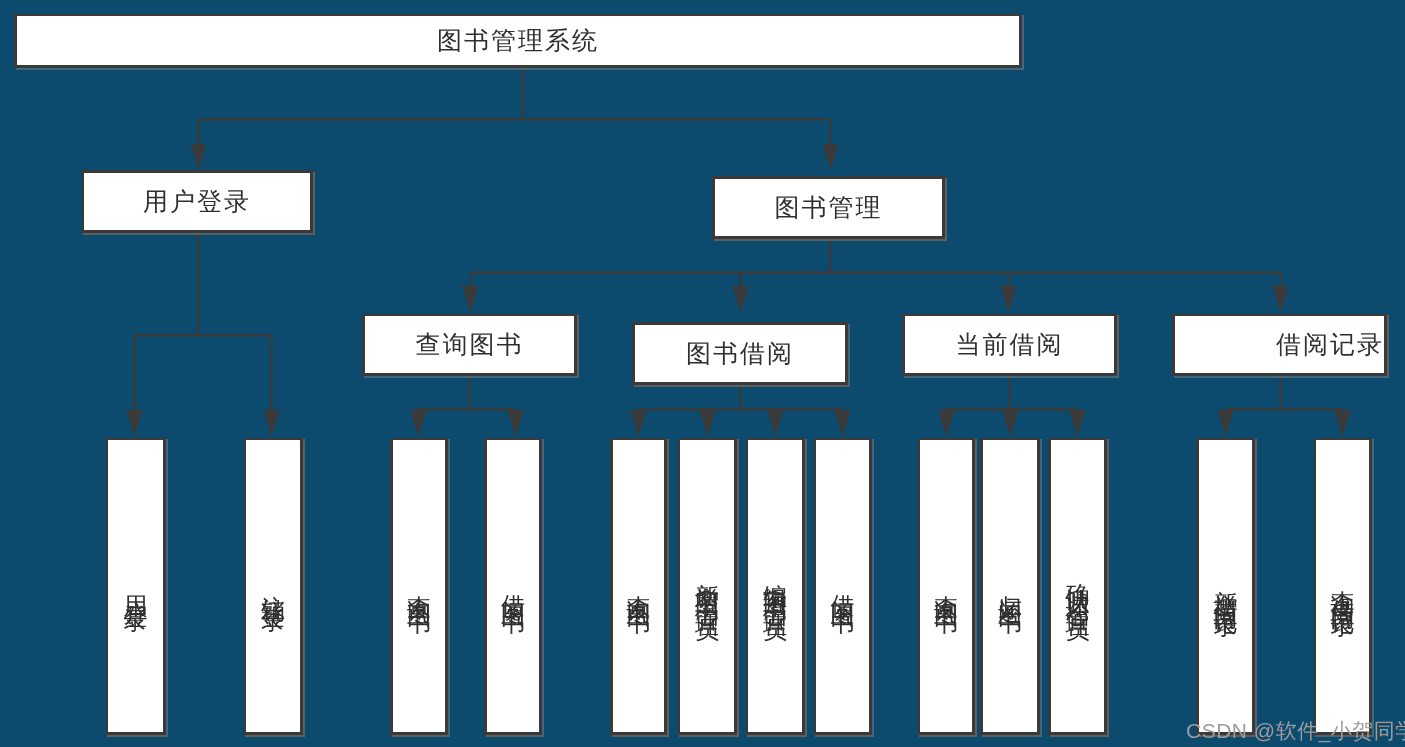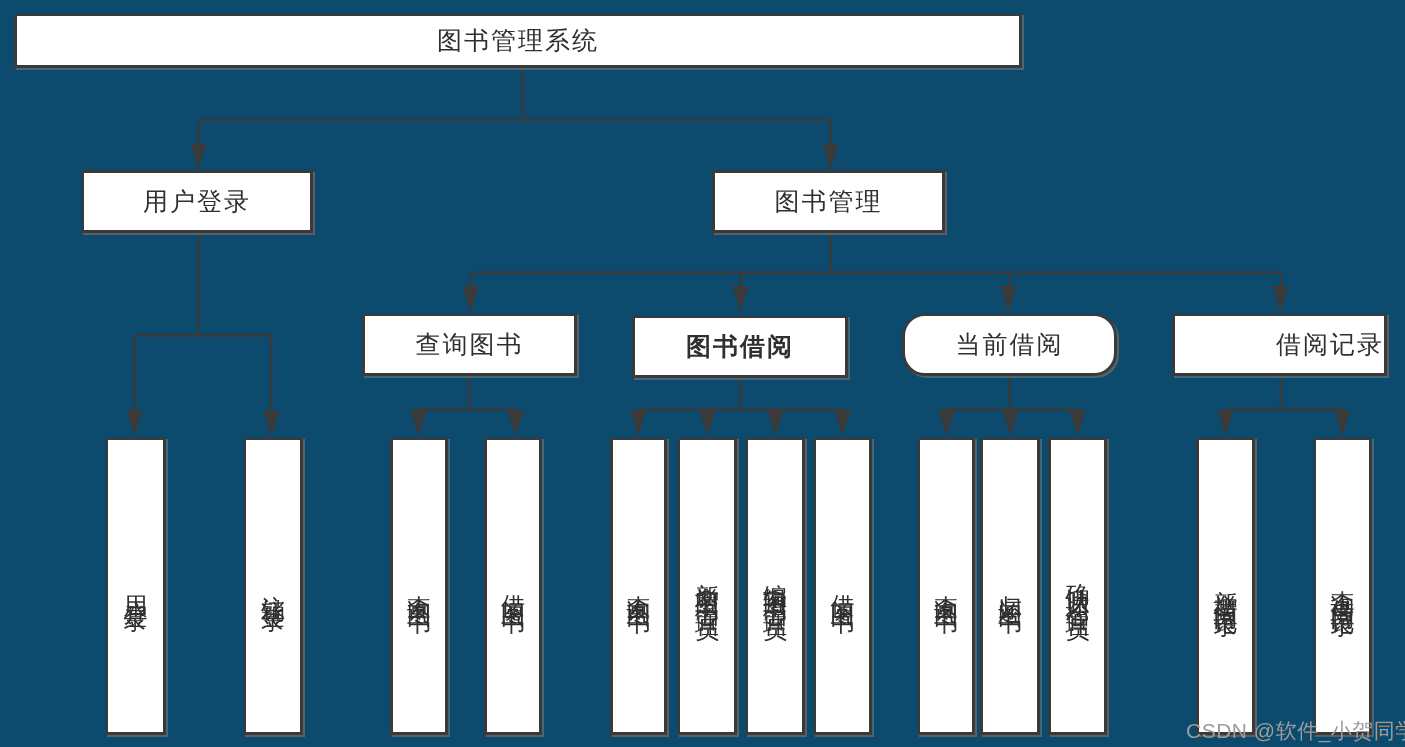--- a/index.html
+++ b/index.html
@@ -43,24 +43,24 @@
   .node.v .label {
     writing-mode: vertical-rl;
     text-orientation: mixed;
     font-size: 24px;
     letter-spacing: 5px;
     line-height: 1;
   }
   
   .n-root          { left: 14px;   top: 13px;  width: 1008px; height: 55px; }
   .n-user-login    { left: 81px;   top: 170px; width: 232px;  height: 63px; }
-  .n-book-mgmt     { left: 712px;  top: 170px; width: 233px;  height: 63px; text-align: center; }
+  .n-book-mgmt     { left: 712px;  top: 176px; width: 233px;  height: 63px; text-align: center; }
   .n-new-book      { left: 362px;  top: 313px; width: 215px;  height: 63px; }
-  .n-book-borrow   { left: 632px;  top: 315px; width: 216px;  height: 63px; font-weight: bold; }
-  .n-current-borrow{ left: 902px;  top: 313px; width: 215px;  height: 63px; border-radius: 23px; }
+  .n-book-borrow   { left: 632px;  top: 322px; width: 216px;  height: 63px; }
+  .n-current-borrow{ left: 902px;  top: 313px; width: 215px;  height: 63px; }
   .n-borrow-record { left: 1172px; top: 313px; width: 215px;  height: 63px; justify-content: flex-end; }
   
   .node.v { top: 437px; height: 298px; }
   .l-user-login      { left: 105px;  width: 61px; }
   .l-logout          { left: 243px;  width: 60px; }
   .l-query-book-1    { left: 390px;  width: 58px; }
   .l-borrow-book-1   { left: 484px;  width: 58px; }
   .l-query-book-2    { left: 610px;  width: 57px; }
   .l-add-book        { left: 677px;  width: 60px; }
   .l-edit-book       { left: 745px;  width: 60px; }

